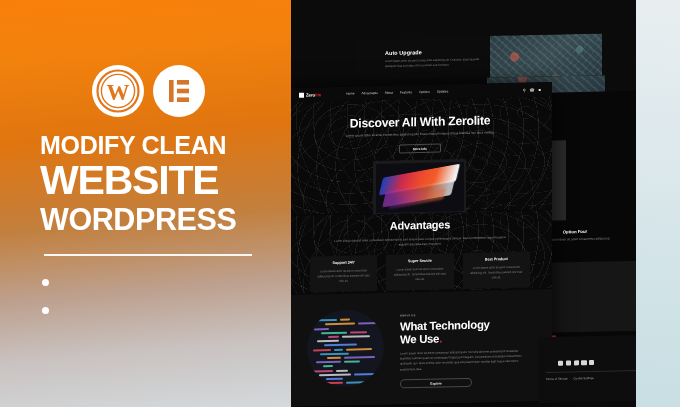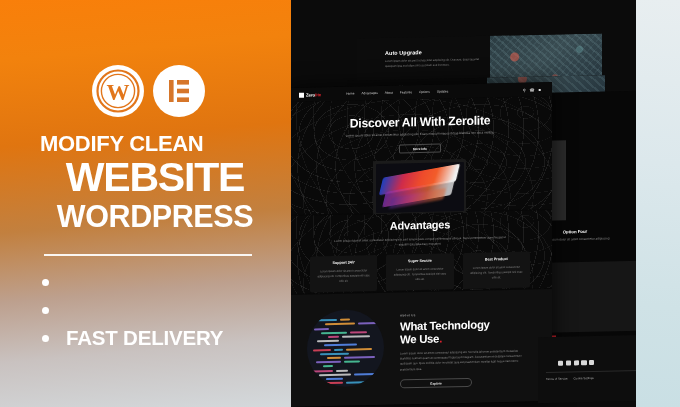--- a/index.html
+++ b/index.html
@@ -17,30 +17,30 @@
   #promo-inner { position:absolute; left:0; top:0; width:291px; height:407px; }
 
   .logos { position:absolute; left:92px; top:65px; display:flex; align-items:center; gap:9px; }
   .logo-circle {
     width:52px; height:52px; border-radius:50%; background:#fff;
     display:flex; align-items:center; justify-content:center;
   }
 
   .headline { position:absolute; left:40px; top:133px; width:230px; }
   .h-line1 {
-    font-size:22px; font-weight:bold; color:#fff; letter-spacing:-0.3px;
+    font-size:25px; font-weight:bold; color:#fff; letter-spacing:-0.3px;
     line-height:1.0; white-space:nowrap;
   }
   .h-line2 {
     font-size:41px; font-weight:bold; color:#fff; letter-spacing:-1.2px;
-    line-height:1.02; margin-top:2px; white-space:nowrap;text-align:center;
+    line-height:1.02; margin-top:2px; white-space:nowrap;
   }
   .h-line3 {
     font-size:30.5px; font-weight:bold; color:#fff; letter-spacing:-0.4px;
-    line-height:1.02; margin-top:2px; white-space:nowrap;text-align:center;
+    line-height:1.02; margin-top:2px; white-space:nowrap;
   }
 
   .divider {
     position:absolute; left:44px; top:254px; width:208px; height:2px;
     background:rgba(255,255,255,0.92);
   }
 
   .bullets { position:absolute; left:42px; top:268px; width:240px; }
   .bullet { display:flex; align-items:center; height:28px; }
   .bullet-dot {
@@ -448,22 +448,18 @@
 
       <div class="divider"></div>
 
       <div class="bullets">
         <div class="bullet">
           <span class="bullet-dot"></span>
         </div>
         <div class="bullet">
           <span class="bullet-dot"></span>
         </div>
-        <div class="bullet">
-          <span class="bullet-dot"></span>
-          <span class="bullet-text">FAST DELIVERY</span>
-        </div>
       </div>
 
     </div>
   </div>
 
 </div>
 
 </body></html>

